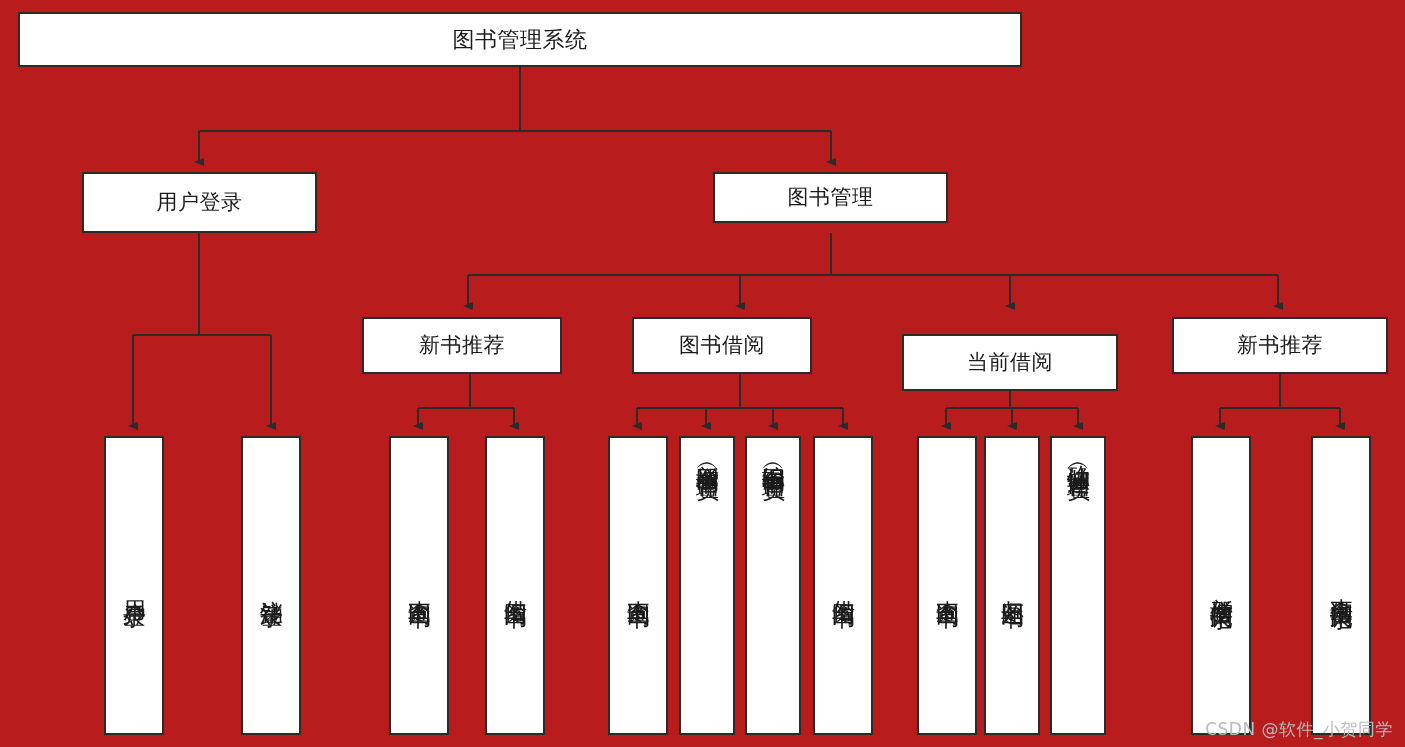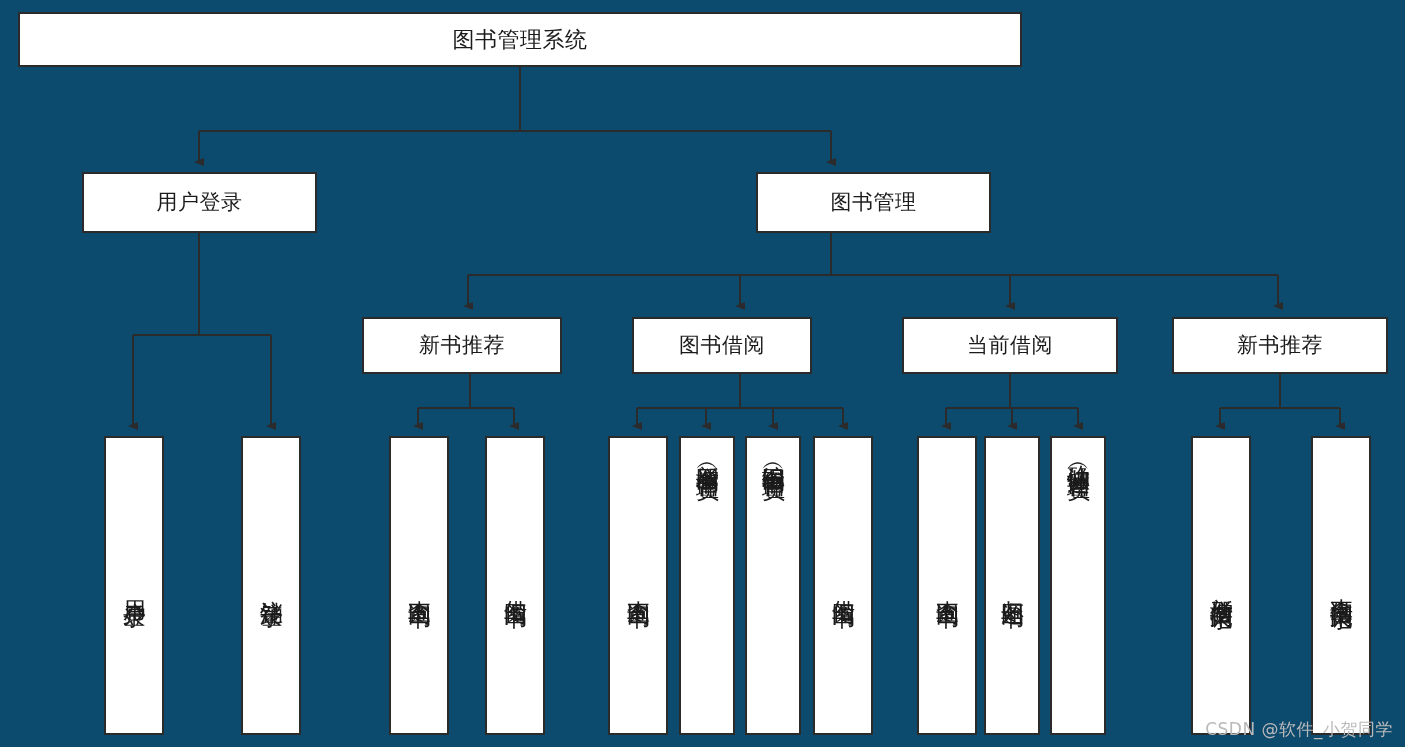--- a/index.html
+++ b/index.html
@@ -8,21 +8,21 @@
     padding: 0;
     background: #ffffff;
   }
   body {
     font-family: "DejaVu Sans", "Liberation Sans", sans-serif;
   }
   #canvas {
     position: relative;
     width: 1405px;
     height: 747px;
-    background: #0c4a6e;
+    background: #b91c1c;
     overflow: hidden;
   }
   #edges {
     position: absolute;
     left: 0;
     top: 0;
     width: 1405px;
     height: 747px;
     pointer-events: none;
   }
@@ -134,31 +134,31 @@
     </g>
   </svg>
 
   <div class="node h title" style="left:18px; top:12px; width:1004px; height:55px;">
     <span class="lbl">图书管理系统</span>
   </div>
 
   <div class="node h" style="left:82px; top:172px; width:235px; height:61px;">
     <span class="lbl">用户登录</span>
   </div>
-  <div class="node h" style="left:756px; top:172px; width:235px; height:61px;">
+  <div class="node h" style="left:713px; top:172px; width:235px; height:51px;">
     <span class="lbl">图书管理</span>
   </div>
 
   <div class="node h" style="left:362px; top:317px; width:200px; height:57px;">
     <span class="lbl">新书推荐</span>
   </div>
   <div class="node h" style="left:632px; top:317px; width:180px; height:57px;">
     <span class="lbl">图书借阅</span>
   </div>
-  <div class="node h" style="left:902px; top:317px; width:216px; height:57px;">
+  <div class="node h" style="left:902px; top:334px; width:216px; height:57px;">
     <span class="lbl">当前借阅</span>
   </div>
   <div class="node h" style="left:1172px; top:317px; width:216px; height:57px;">
     <span class="lbl">新书推荐</span>
   </div>
 
   <div class="node v mid" style="left:104px; top:436px; width:60px; height:299px;">
     <span class="lbl">用户登录</span>
   </div>
   <div class="node v mid" style="left:241px; top:436px; width:60px; height:299px;">

